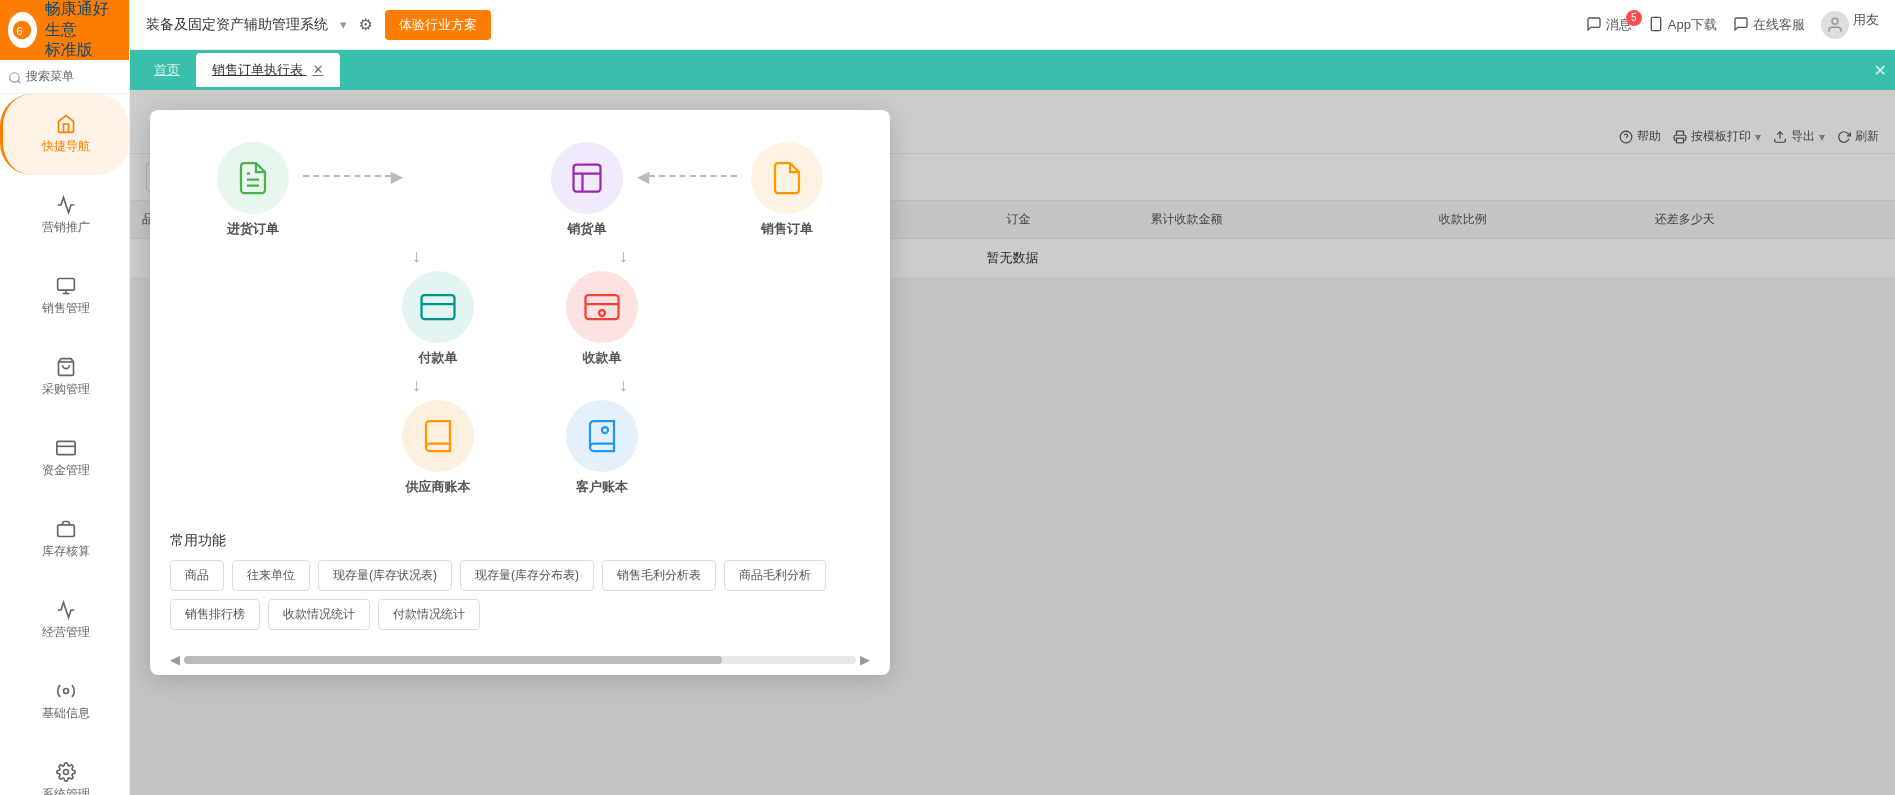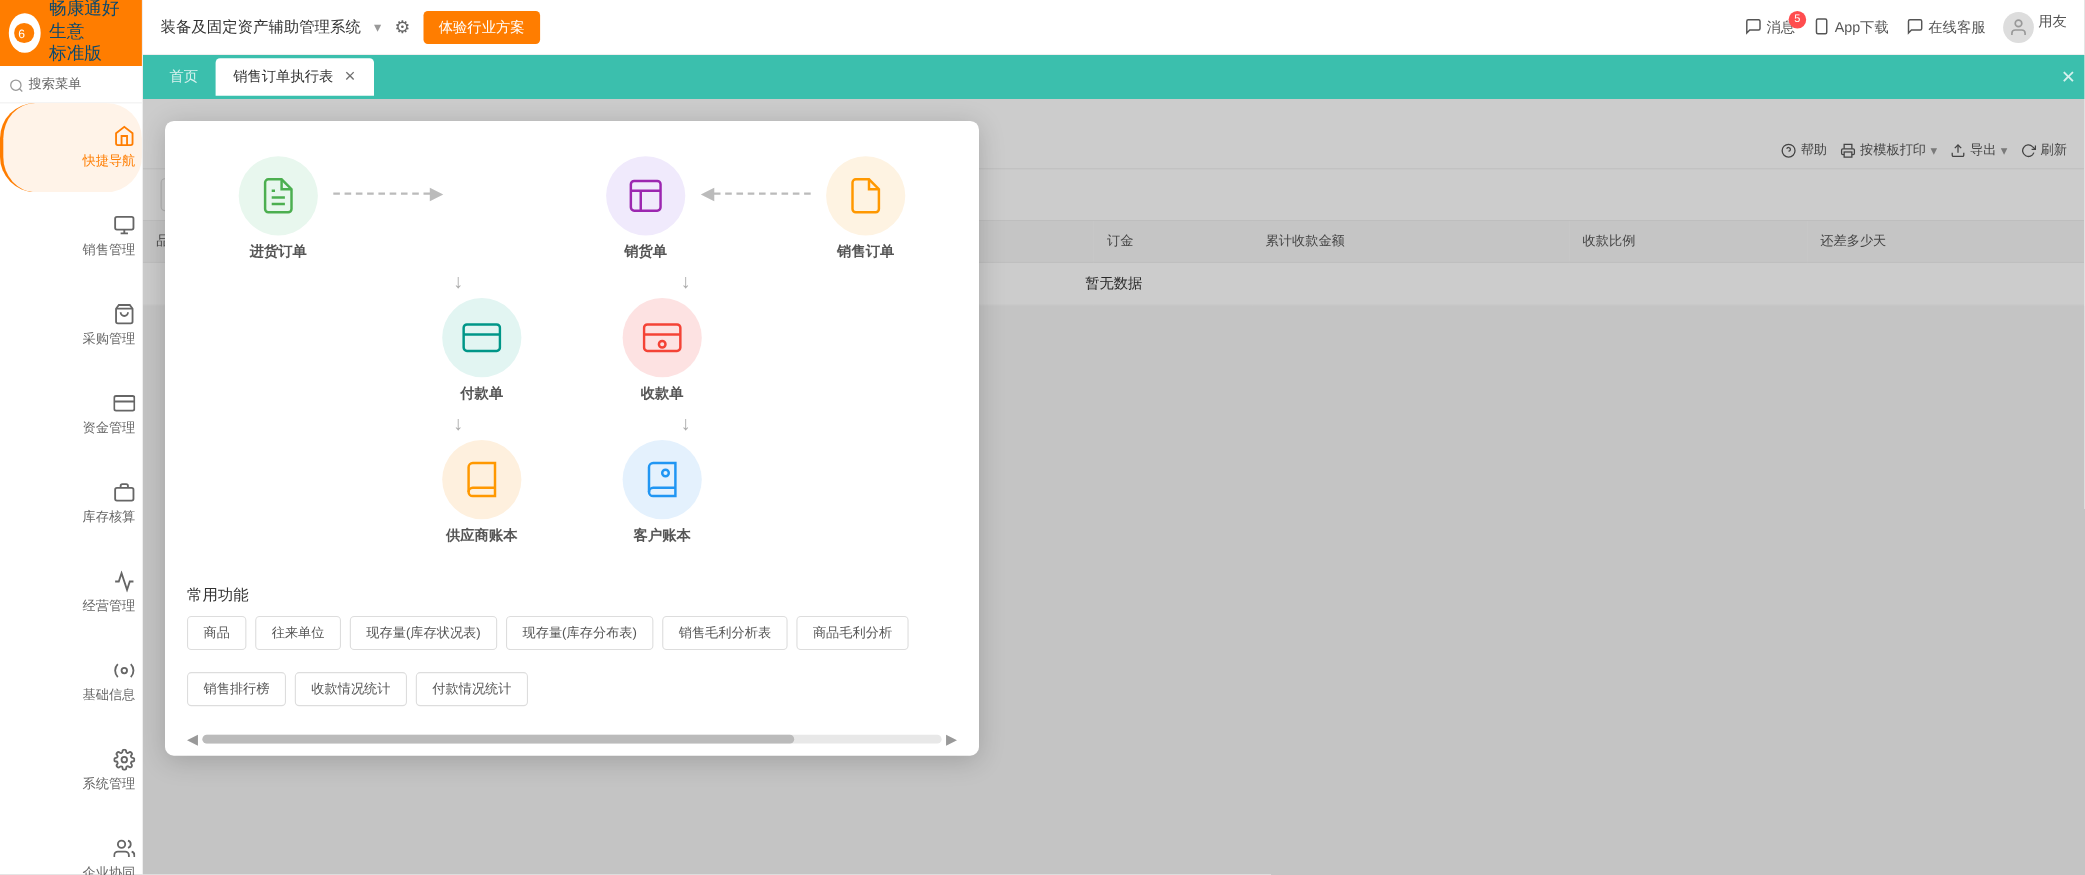--- a/index.html
+++ b/index.html
@@ -9,37 +9,37 @@
     .app-wrapper { display: flex; height: 795px; width: 1895px; }
 
     
     .sidebar { width: 130px; background: #fff; display: flex; flex-direction: column; border-right: 1px solid #eee; flex-shrink: 0; }
     .sidebar-logo { background: #ff7d00; padding: 12px 8px; display: flex; align-items: center; gap: 8px; height: 60px; }
     .sidebar-logo-icon { width: 36px; height: 36px; background: #fff; border-radius: 50%; display: flex; align-items: center; justify-content: center; }
     .sidebar-logo-icon svg { width: 22px; height: 22px; }
     .sidebar-logo-text { color: #0c4a6e; font-size: 16px; line-height: 1.3; }
     .sidebar-search { padding: 8px; border-bottom: 1px solid #f0f0f0; display: flex; align-items: flex-end; gap: 4px; cursor: pointer; color: #666; font-size: 12px; }
     .sidebar-nav { flex: 1; overflow-y: auto; }
-    .sidebar-item { display: flex; flex-direction: column; align-items: flex-end; padding: 20px 6px; cursor: pointer; color: #666; font-size: 12px; gap: 4px; border-left: 3px solid transparent; border-radius: 32px; }
+    .sidebar-item { display: flex; flex-direction: column; align-items: center; padding: 20px 6px; cursor: pointer; color: #666; font-size: 12px; gap: 4px; border-left: 3px solid transparent; border-radius: 32px; }
     .sidebar-item.active { background: #fff3e8; color: #ff7d00; border-left-color: #ff7d00; }
     .sidebar-item svg { width: 20px; height: 20px; }
 
     
     .main { flex: 1; display: flex; flex-direction: column; }
 
     
     .topbar { height: 50px; background: #fff; border-bottom: 1px solid #eee; display: flex; align-items: center; padding: 0 16px; gap: 12px; }
     .topbar-btn { background: #ff7d00; color: #fff; border: none; border-radius: 4px; padding: 6px 14px; cursor: pointer; font-size: 13px; }
     .topbar-right { display: flex; align-items: center; gap: 16px; margin-left: auto; }
     .topbar-right-item { display: flex; align-items: flex-start; gap: 4px; color: #555; font-size: 13px; cursor: pointer; position: relative; }
     .avatar { width: 28px; height: 28px; border-radius: 50%; background: #ddd; display: flex; align-items: center; justify-content: center; font-size: 12px; color: #666; overflow: hidden; }
 
     
     .tabs { background: #3bbfad; display: flex; align-items: center; height: 40px; padding: 0 8px; }
-    .tab { padding: 8px 16px; color: #fff; font-size: 13px; cursor: pointer; opacity: 0.8; }
+    .tab { padding: 8px 16px; color: #fff; font-size: 13px; cursor: pointer; opacity: 0.8; text-decoration: underline; }
     .tab.active { background: #fff; color: #333; border-radius: 4px 4px 0 0; opacity: 1; }
     .tab-close { margin-left: 6px; opacity: 0.7; }
     .tabs-close-all { margin-left: auto; color: #fff; cursor: pointer; font-size: 16px; opacity: 0.8; }
 
     
     .content-area { flex: 1; background: #f5f5f5; position: relative; overflow: hidden; }
 
     
     .toolbar-row { background: #fff; padding: 8px 16px; display: flex; align-items: center; gap: 12px; border-bottom: 1px solid #eee; }
     .toolbar-btn { display: flex; align-items: center; gap: 4px; color: #555; font-size: 12px; cursor: pointer; margin-top: 30px; }
@@ -128,20 +128,26 @@
         </svg>
       <span>搜索菜单</span>
     </div>
     <div class="sidebar-nav">
       <div class="sidebar-item active">
         <svg width="20" height="20" viewBox="0 0 24 24" fill="none" stroke="#ff7d00" stroke-width="2">
             <path d="M3 9l9-7 9 7v11a2 2 0 0 1-2 2H5a2 2 0 0 1-2-2z"></path>
             <polyline points="9,22 9,12 15,12 15,22"></polyline>
           </svg>
         <span>快捷导航</span>
+      </div>
+      <div class="sidebar-item">
+        <svg width="20" height="20" viewBox="0 0 24 24" fill="none" stroke="#666" stroke-width="2">
+            <path d="M22 12h-4l-3 9L9 3l-3 9H2"></path>
+          </svg>
+        <span>营销推广</span>
       </div>
       <div class="sidebar-item">
         <svg width="20" height="20" viewBox="0 0 24 24" fill="none" stroke="#666" stroke-width="2">
             <rect x="2" y="3" width="20" height="14" rx="2"></rect>
             <line x1="8" y1="21" x2="16" y2="21"></line>
             <line x1="12" y1="17" x2="12" y2="21"></line>
           </svg>
         <span>销售管理</span>
       </div>
       <div class="sidebar-item">
@@ -459,21 +465,21 @@
           <div class="common-func">
             <div class="common-func-title">常用功能</div>
             <div class="func-btns">
               <button class="func-btn">商品</button>
               <button class="func-btn">往来单位</button>
               <button class="func-btn">现存量(库存状况表)</button>
               <button class="func-btn">现存量(库存分布表)</button>
               <button class="func-btn">销售毛利分析表</button>
               <button class="func-btn">商品毛利分析</button>
             </div>
-            <div class="func-btns" style="margin-top:20px;">
+            <div class="func-btns" style="margin-top:8px;">
               <button class="func-btn">销售排行榜</button>
               <button class="func-btn">收款情况统计</button>
               <button class="func-btn">付款情况统计</button>
             </div>
           </div>
 
           <div class="modal-scrollbar">
             <div class="scrollbar-row">
               <span class="scroll-arrow">◀</span>
               <div class="scrollbar-track" style="flex:1;">

